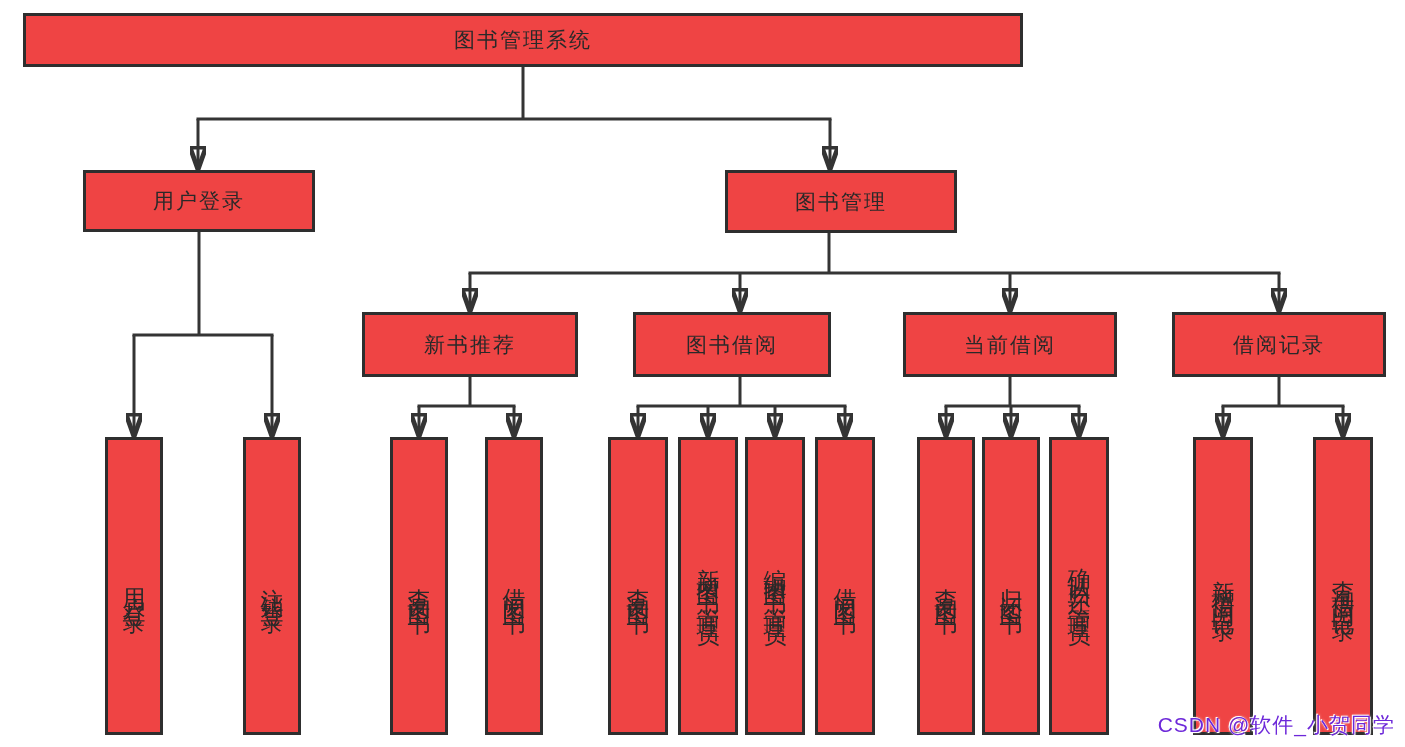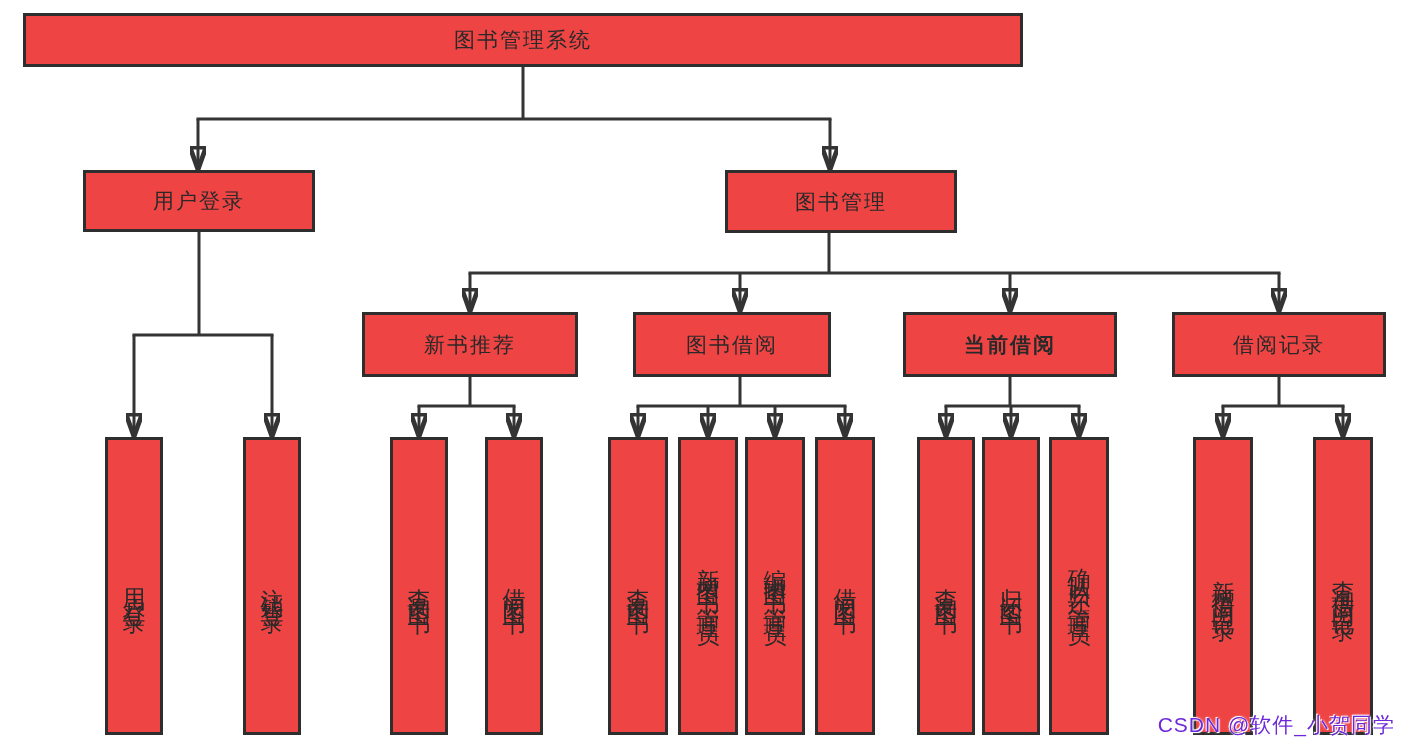--- a/index.html
+++ b/index.html
@@ -89,21 +89,21 @@
   <div class="box hbox" style="left:713px;top:170px;width:232px;height:63px;margin-left:12px;">
     <span>图书管理</span>
   </div>
 
   <div class="box hbox" style="left:362px;top:312px;width:216px;height:65px;text-align:right;">
     <span>新书推荐</span>
   </div>
   <div class="box hbox" style="left:633px;top:312px;width:198px;height:65px;">
     <span>图书借阅</span>
   </div>
-  <div class="box hbox" style="left:903px;top:312px;width:214px;height:65px;font-weight:bold;">
+  <div class="box hbox" style="left:903px;top:312px;width:214px;height:65px;">
     <span>当前借阅</span>
   </div>
   <div class="box hbox" style="left:1172px;top:312px;width:214px;height:65px;">
     <span>借阅记录</span>
   </div>
 
   <div class="box vbox" style="left:105px;top:437px;width:58px;height:298px;">
     <span>用户登录</span>
   </div>
   <div class="box vbox" style="left:243px;top:437px;width:58px;height:298px;">

